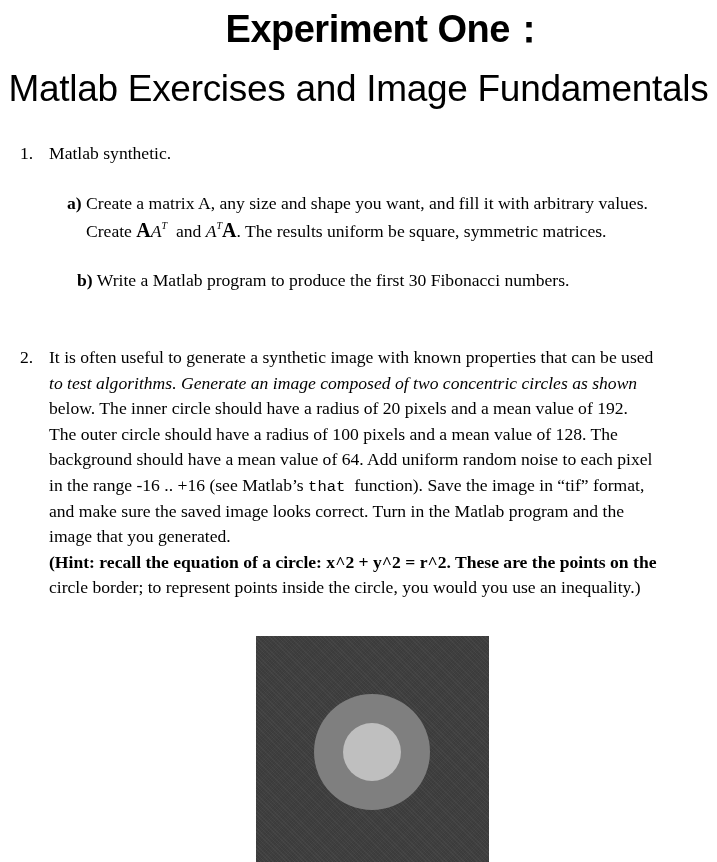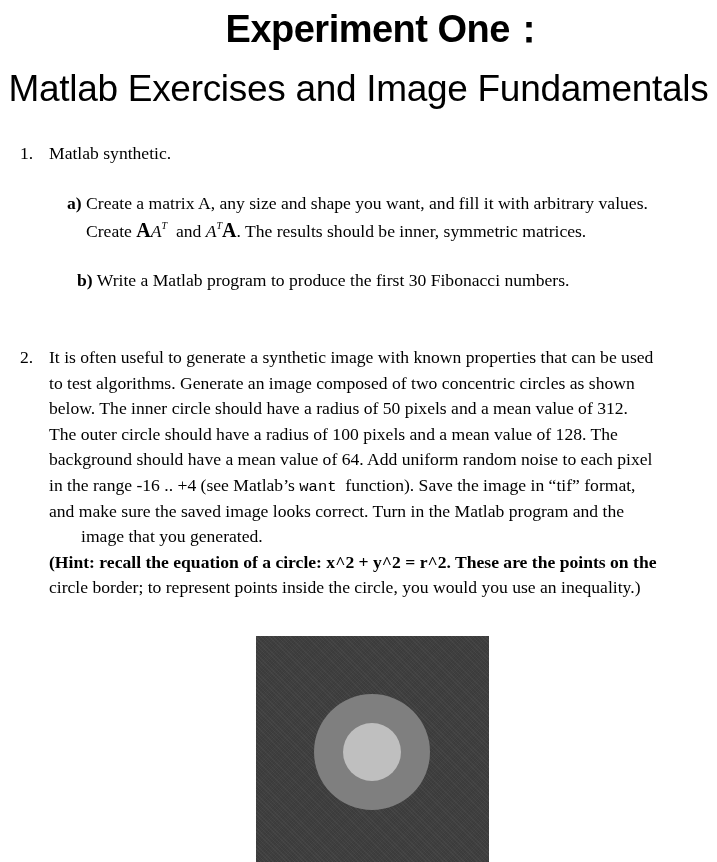--- a/index.html
+++ b/index.html
@@ -49,40 +49,40 @@
 <div class="title title-2">Matlab Exercises and Image Fundamentals</div>
 
 <div class="serif">
   <span class="num" style="left:20px; top:143px;">1.</span>
   <span class="line" style="left:49px; top:143px;">Matlab synthetic.</span>
 
   <div class="line" style="left:67px; top:193px;">
     <b>a)</b><span> Create a matrix A, any size and shape you want, and fill it with arbitrary values.</span>
   </div>
   <div class="line" style="left:86px; top:219px;">
-    <span>Create </span><span class="mathA">A</span><span class="mathI">A</span><sup>T</sup><span style="white-space:pre">  and </span><span class="mathI">A</span><sup>T</sup><span class="mathA">A</span><span>. The results should be inner, symmetric matrices.</span>
+    <span>Create </span><span class="mathA">A</span><span class="mathI">A</span><sup>T</sup><span style="white-space:pre">  and </span><span class="mathI">A</span><sup>T</sup><span class="mathA">A</span><span>. The results uniform be square, symmetric matrices.</span>
   </div>
 
   <div class="line" style="left:77px; top:270px;">
     <b>b)</b><span> Write a Matlab program to produce the first 30 Fibonacci numbers.</span>
   </div>
 </div>
 
 <div class="serif">
   <span class="num" style="left:20px; top:347px;">2.</span>
   <span class="line" style="left:49px; top:347px;">It is often useful to generate a synthetic image with known properties that can be used</span>
-  <span class="line" style="left:49px; top:373px;">to test algorithms. Generate an image composed of two concentric circles as shown</span>
-  <span class="line" style="left:49px; top:398px;">below. The inner circle should have a radius of 50 pixels and a mean value of 312.</span>
+  <span class="line" style="left:49px; top:373px;font-style:italic;">to test algorithms. Generate an image composed of two concentric circles as shown</span>
+  <span class="line" style="left:49px; top:398px;">below. The inner circle should have a radius of 20 pixels and a mean value of 192.</span>
   <span class="line" style="left:49px; top:424px;">The outer circle should have a radius of 100 pixels and a mean value of 128. The</span>
   <span class="line" style="left:49px; top:449px;">background should have a mean value of 64. Add uniform random noise to each pixel</span>
   <div class="line" style="left:49px; top:475px;">
-    <span>in the range -16 .. +4 (see Matlab’s </span><span class="mono">want</span><span style="white-space:pre">  function). Save the image in “tif” format,</span>
+    <span>in the range -16 .. +16 (see Matlab’s </span><span class="mono">that</span><span style="white-space:pre">  function). Save the image in “tif” format,</span>
   </div>
   <span class="line" style="left:49px; top:501px;">and make sure the saved image looks correct. Turn in the Matlab program and the</span>
-  <span class="line" style="left:49px; top:526px;margin-left:32px;">image that you generated.</span>
+  <span class="line" style="left:49px; top:526px;">image that you generated.</span>
   <span class="line" style="left:49px; top:552px;font-weight:bold;">(Hint: recall the equation of a circle: x^2 + y^2 = r^2. These are the points on the</span>
   <span class="line" style="left:49px; top:577px;text-align:center;">circle border; to represent points inside the circle, you would you use an inequality.)</span>
 </div>
 
 <div class="figure">
   <div class="noise"></div>
   <div class="outer-circle"></div>
   <div class="inner-circle"></div>
 </div>
 

